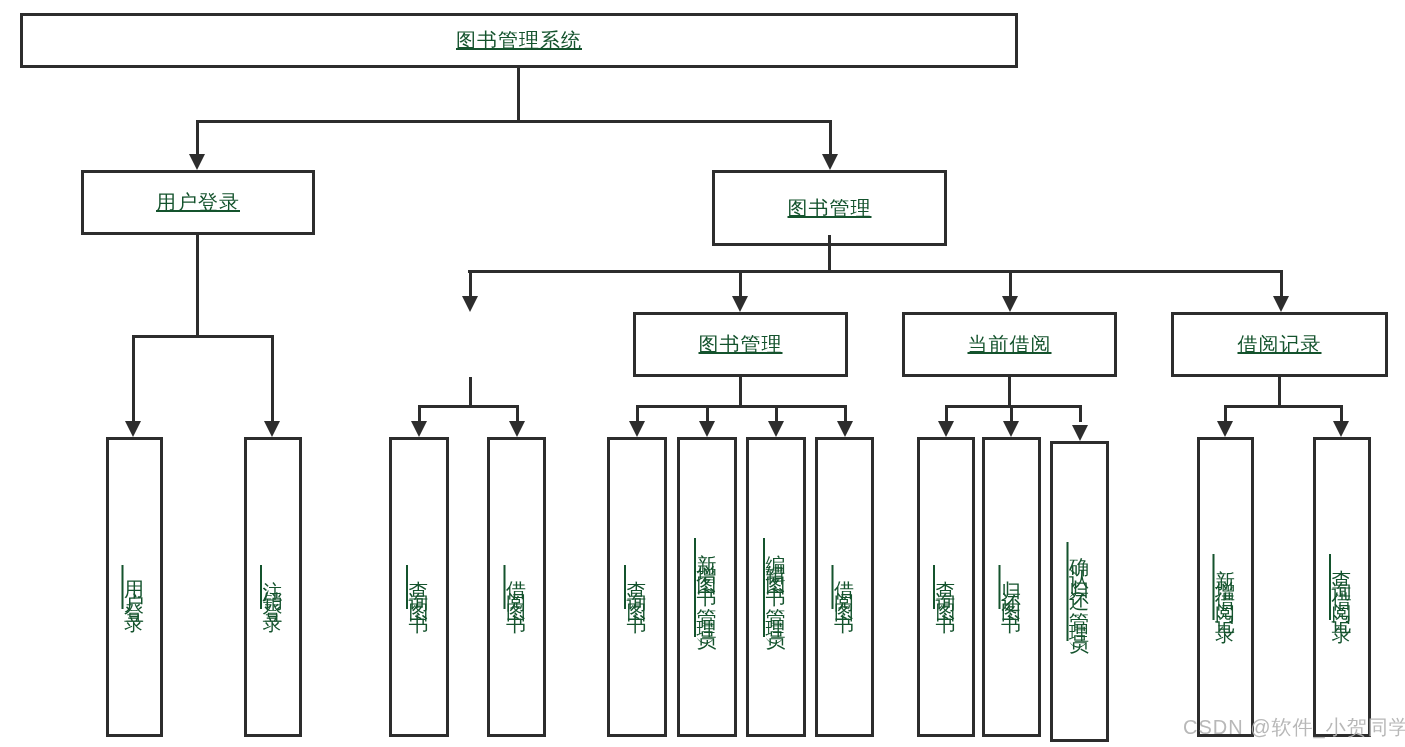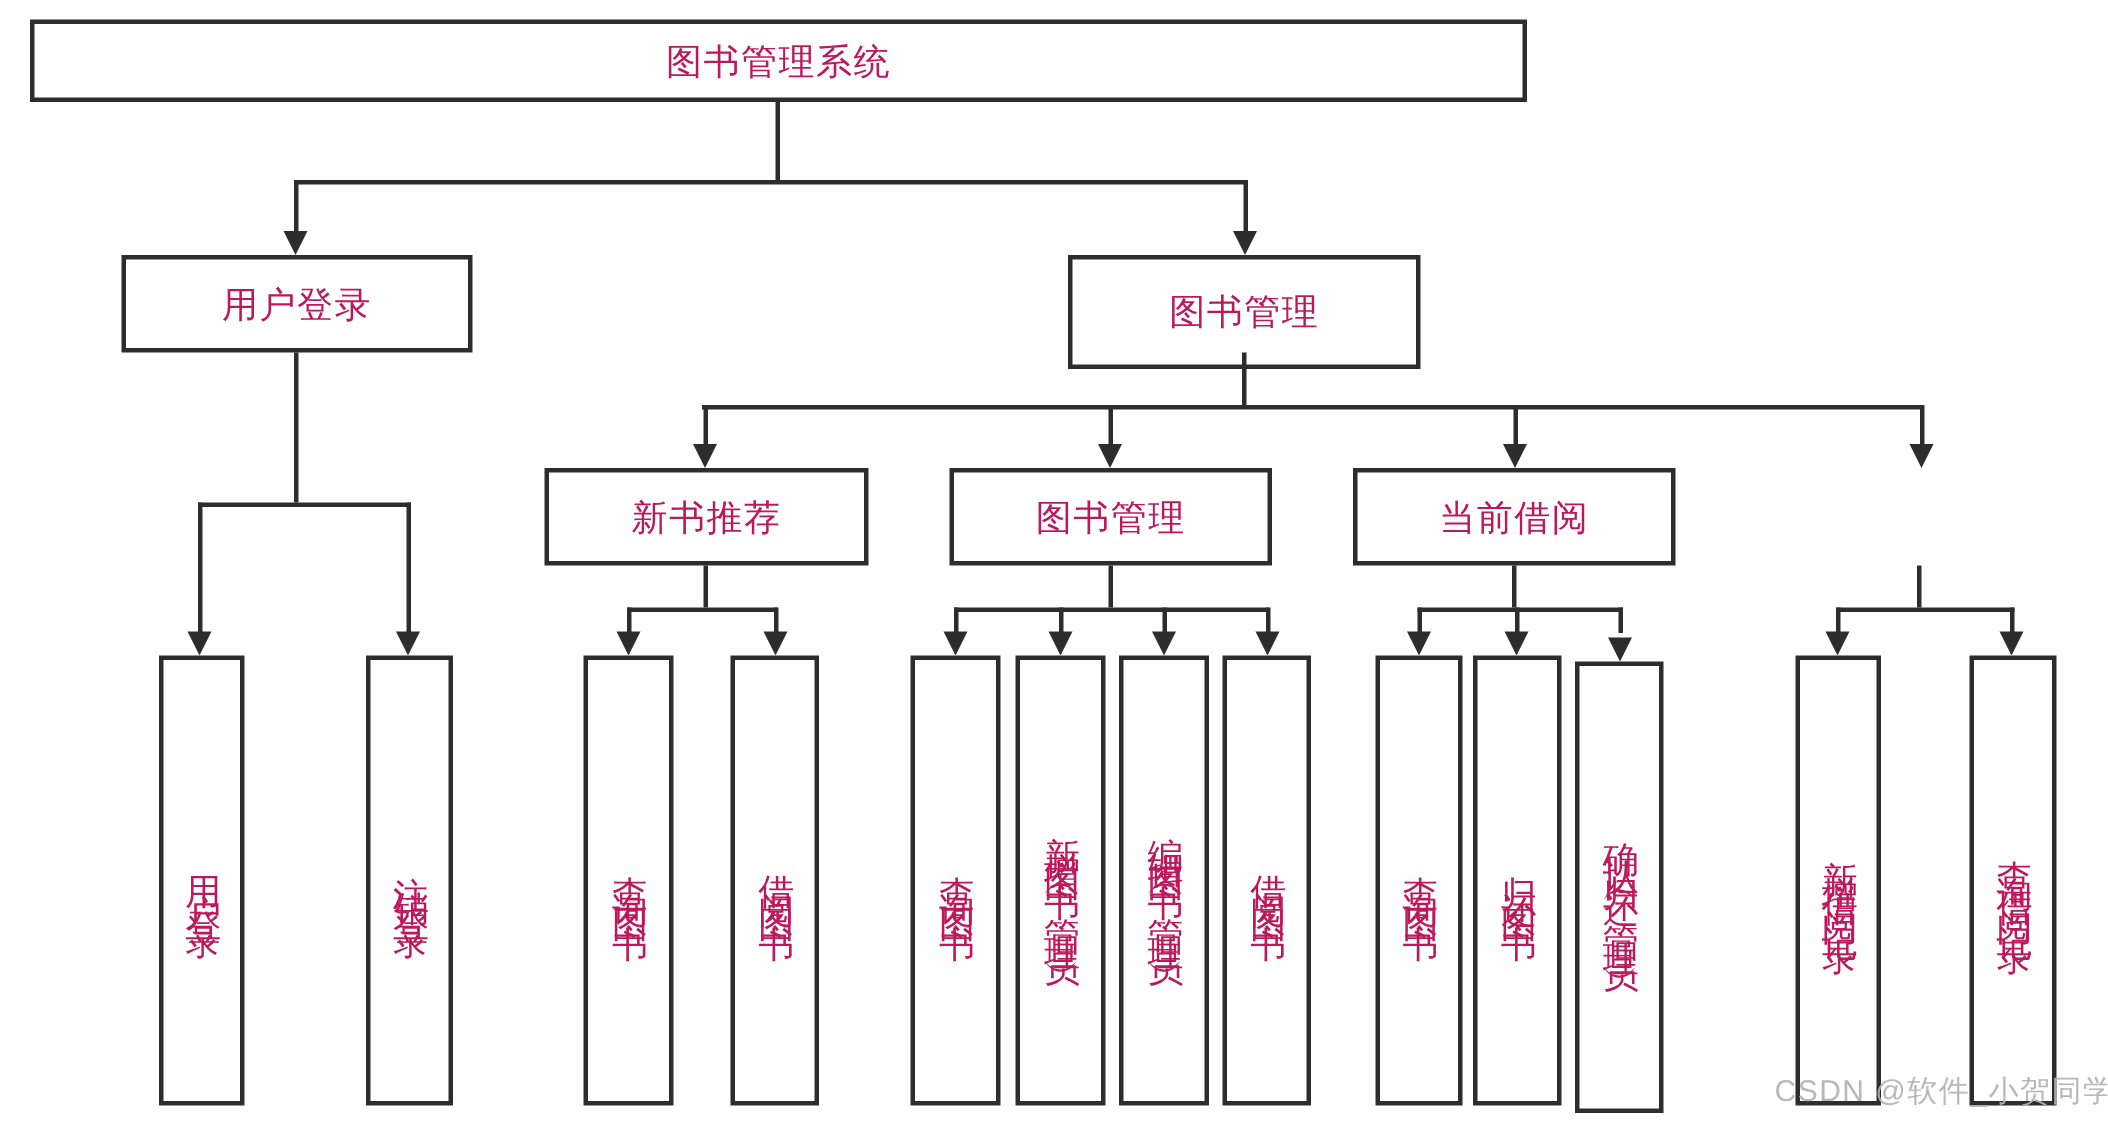--- a/index.html
+++ b/index.html
@@ -8,25 +8,26 @@
     width:1405px;height:747px;
     background:#ffffff;
     font-family:"Liberation Sans","DejaVu Sans",sans-serif;
     overflow:hidden;
   }
   .node{
     position:absolute;
     box-sizing:border-box;
     background:#ffffff;
     border:3px solid #2d2d2d;
-    color:#be185d;
+    color:#14532d;
     display:flex;align-items:center;justify-content:center;
-    font-size:24px;
+    font-size:20px;
     letter-spacing:1px;
     white-space:nowrap;
+    text-decoration:underline;
   }
   .vnode{
     writing-mode:vertical-rl;
     text-orientation:mixed;
     letter-spacing:11px;
     white-space:normal;
     line-height:1;
   }
   .hline,.vline{position:absolute;background:#2d2d2d;}
   .hline{height:3px;}
@@ -78,23 +79,23 @@
   <div class="hline" style="left:468px;top:270px;width:814px;"></div>
   <div class="vline" style="left:469px;top:270px;height:27px;"></div>
   <div class="arr" style="left:462px;top:296px;"></div>
   <div class="vline" style="left:739px;top:270px;height:27px;"></div>
   <div class="arr" style="left:732px;top:296px;"></div>
   <div class="vline" style="left:1009px;top:270px;height:27px;"></div>
   <div class="arr" style="left:1002px;top:296px;"></div>
   <div class="vline" style="left:1280px;top:270px;height:27px;"></div>
   <div class="arr" style="left:1273px;top:296px;"></div>
 
-  <div class="node" style="left:363px;top:312px;width:216px;height:65px;">新书推荐</div>
   <div class="node" style="left:633px;top:312px;width:215px;height:65px;">图书管理</div>
   <div class="node" style="left:902px;top:312px;width:215px;height:65px;">当前借阅</div>
+  <div class="node" style="left:1171px;top:312px;width:217px;height:65px;">借阅记录</div>
 
   <div class="vline" style="left:469px;top:377px;height:28px;"></div>
   <div class="hline" style="left:418px;top:405px;width:100px;"></div>
   <div class="vline" style="left:418px;top:405px;height:17px;"></div>
   <div class="arr" style="left:411px;top:421px;"></div>
   <div class="vline" style="left:516px;top:405px;height:17px;"></div>
   <div class="arr" style="left:509px;top:421px;"></div>
 
   <div class="vline" style="left:739px;top:377px;height:28px;"></div>
   <div class="hline" style="left:636px;top:405px;width:210px;"></div>

